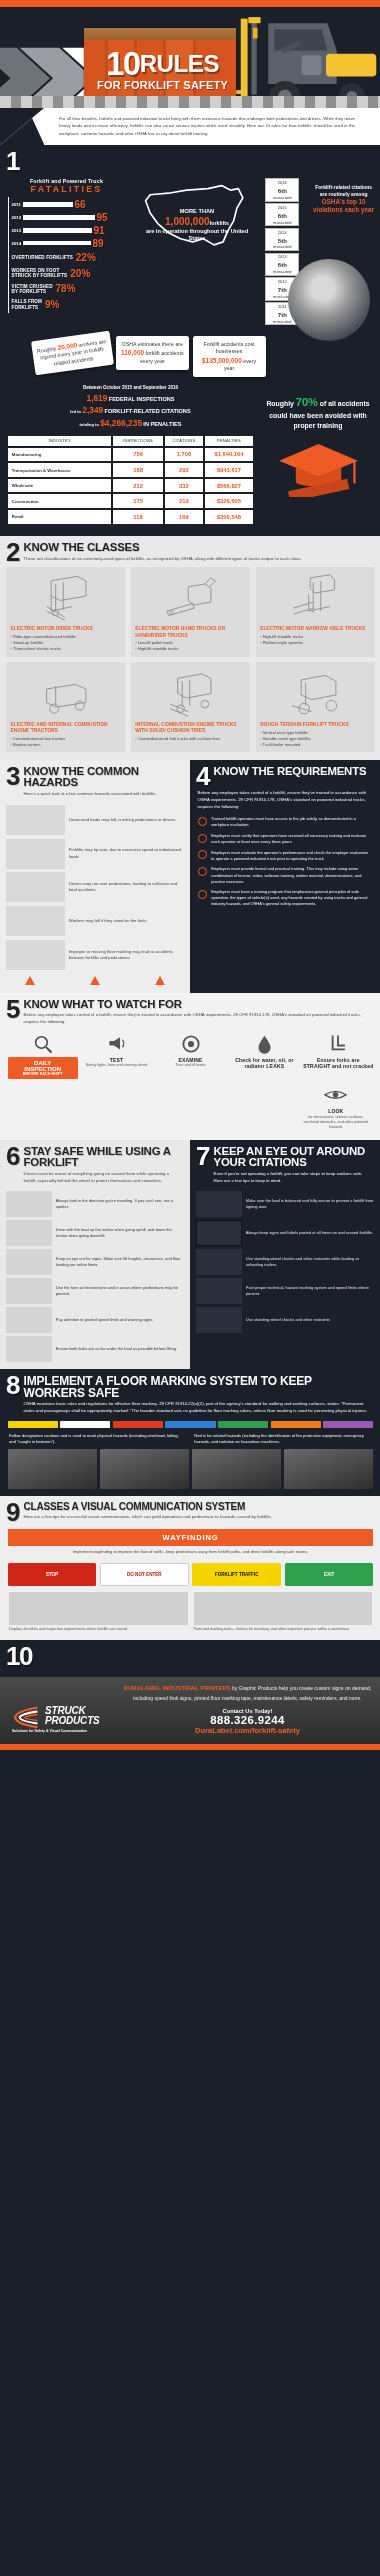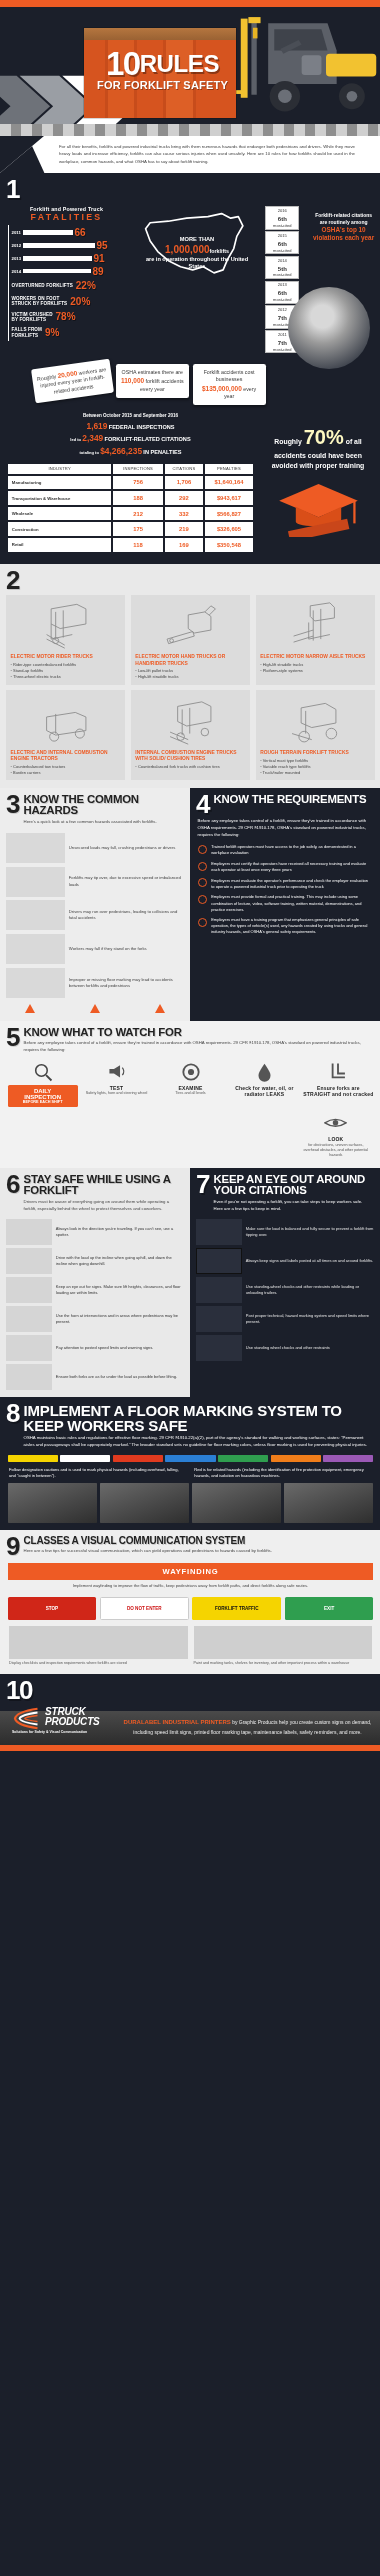--- a/index.html
+++ b/index.html
@@ -9,21 +9,21 @@
     font-family: "Liberation Sans", sans-serif;
     color: #fff;
     -webkit-font-smoothing: antialiased;
   }
   .page { width: 381px; position: relative; overflow: hidden; }
   .center { text-align: center; }
   .topbar { height: 6.9px; background: #ee5b24; }
 
   
   .hero {
-    position: relative; height: 129px; background: #1b1f2a; overflow: hidden;
+    position: relative; height: 101px; background: #1b1f2a; overflow: hidden;
   }
   .hero .chev {
     position: absolute; bottom: -4.6px; left: -23px; width: 198px; height: 69px;
   }
   .hero .crate {
     position: absolute; left: 84px; top: 21px; width: 152px; height: 90px;
     background: linear-gradient(90deg,#d6541f 0 14%, #c74c1b 14% 16%, #da5a22 16% 33%,
       #c74c1b 33% 35%, #d6541f 35% 52%, #c74c1b 52% 54%, #dd5f26 54% 72%,
       #c74c1b 72% 74%, #d6541f 74% 100%);
     box-shadow: 0 0 0 0.8px rgba(0,0,0,.2);
@@ -136,21 +136,21 @@
     background: #fff; color: #333; font-size: 4.1px; font-weight: normal; padding: 2.3px 0;
     letter-spacing: 0.2px;
   }
   table.osha td {
     background: #fff; color: #ee5b24; font-size: 5.8px; font-weight: bold; padding: 3.8px 0;
     text-align: center;
   }
   table.osha td.ind { color: #333; font-size: 4.3px; text-align: left; padding-left: 3.8px; font-weight: bold;}
   .tbl-right { width: 114px; text-align: center; padding-top: 10.7px; }
   .tbl-right .hl { font-size: 6.9px; font-weight: bold; line-height: 1.4; }
-  .tbl-right .hl .p70 { color: #fef9c3; font-size: 20px; }
+  .tbl-right .hl .p70 { color: #22c55e; font-size: 11px; }
   .grad-cap { margin: 7.6px auto 0; }
 
   
   .sec2 { background: #e9e9e9; color: #333; padding-bottom: 7.6px; }
   .class-grid { display: grid; grid-template-columns: repeat(3,1fr); gap: 5.3px; padding: 0 6px; }
   .class-card { background: #dcdcdc; padding: 4.6px; }
   .class-art { height: 53px; display: flex; align-items: center; justify-content: center; }
   .class-name { color: #ee5b24; font-size: 4.9px; font-weight: bold; line-height: 1.25; margin: 2.3px 0 1.5px; }
   .class-list { list-style: none; font-size: 4px; line-height: 1.5; color: #444; }
   .class-list li:before { content: "\2022  "; color: #888; }
@@ -467,20 +467,24 @@
           <rect x="106" y="30" width="3" height="30" fill="#ee5b24"></rect>
           <rect x="20" y="62" width="80" height="14" transform="rotate(-12 60 68)" fill="#c9461a"></rect>
         </svg>
       </div>
     </div>
   </div>
 
   <div class="sec2 on-light">
     <div class="sec-head">
       <div class="sec-num">2</div>
+      <div>
+        <div class="sec-title">KNOW THE CLASSES</div>
+        <div class="sec-desc">These are classifications of six commonly-used types of forklifts, as recognized by OSHA, along with different types of trucks unique to each class.</div>
+      </div>
     </div>
     <div class="class-grid">
 
       <div class="class-card">
         <div class="class-art">
           <svg width="65" height="49" viewBox="0 0 86 64">
               <g fill="none" stroke="#8d8d8d" stroke-width="1.2">
             <path d="M24 10 L58 4 L70 10 L70 30 L36 36 L24 30 Z"></path>
                 <path d="M30 14 L30 50"></path>
                 <path d="M40 12 L40 48"></path>
@@ -801,21 +805,21 @@
         <div class="tip-art"></div>
         <div class="tip-txt">Use standing wheel chocks and other restraints</div>
       </div>
     </div>
   </div>
 
   <div class="sec8">
     <div class="sec-head">
       <div class="sec-num">8</div>
       <div>
-        <div class="sec-title" style="font-size:15px">IMPLEMENT A FLOOR MARKING SYSTEM TO KEEP WORKERS SAFE</div>
+        <div class="sec-title" style="font-size:12px">IMPLEMENT A FLOOR MARKING SYSTEM TO KEEP WORKERS SAFE</div>
         <div class="sec-desc">OSHA maintains basic rules and regulations for effective floor marking. 29 CFR §1910.22(a)(2), part of the agency's standard for walking and working surfaces, states: "Permanent aisles and passageways shall be appropriately marked." The broader standard sets no guideline for floor marking colors, unless floor marking is used for preventing physical injuries.</div>
       </div>
     </div>
     <div class="color-strip">
       <div class="color-chip" style="background:#f5d400"></div>
       <div class="color-chip" style="background:#ffffff"></div>
       <div class="color-chip" style="background:#e03a1f"></div>
       <div class="color-chip" style="background:#2b7fd4"></div>
       <div class="color-chip" style="background:#2f9e4f"></div>
       <div class="color-chip" style="background:#f07d1a"></div>
@@ -873,20 +877,25 @@
     <div class="sec-head">
       <div class="sec-num">10</div>
     </div>
   </div>
 
   <div class="footer">
     <div style="position:absolute;left:7.6px;top:-21px;width:114px;height:53px"></div>
     <div class="foot-txt">
       <span class="b">DURALABEL INDUSTRIAL PRINTERS</span>
       <span>by Graphic Products help you create custom signs on demand, including speed limit signs, printed floor marking tape, maintenance labels, safety reminders, and more.</span>
+    </div>
+    <div class="contact">
+      <div class="c1">Contact Us Today!</div>
+      <div class="c2">888.326.9244</div>
+      <div class="c3">DuraLabel.com/forklift-safety</div>
     </div>
     <div class="logo">
       <svg width="30" height="23" viewBox="0 0 40 30" style="float:left;margin-right:3px">
         <path d="M34 2 Q6 6 4 15 Q6 24 34 28" fill="none" stroke="#ee5b24" stroke-width="3"></path>
         <path d="M34 7 Q12 10 10 15 Q12 20 34 23" fill="none" stroke="#ffffff" stroke-width="2.4"></path>
         <path d="M34 11 Q18 13 17 15 Q18 17 34 19" fill="none" stroke="#ee5b24" stroke-width="1.8"></path>
       </svg>
       <div class="name">STRUCK</div>
       <div class="name">PRODUCTS</div>
       <div class="tag" style="clear:both">Solutions for Safety &amp; Visual Communication</div>

